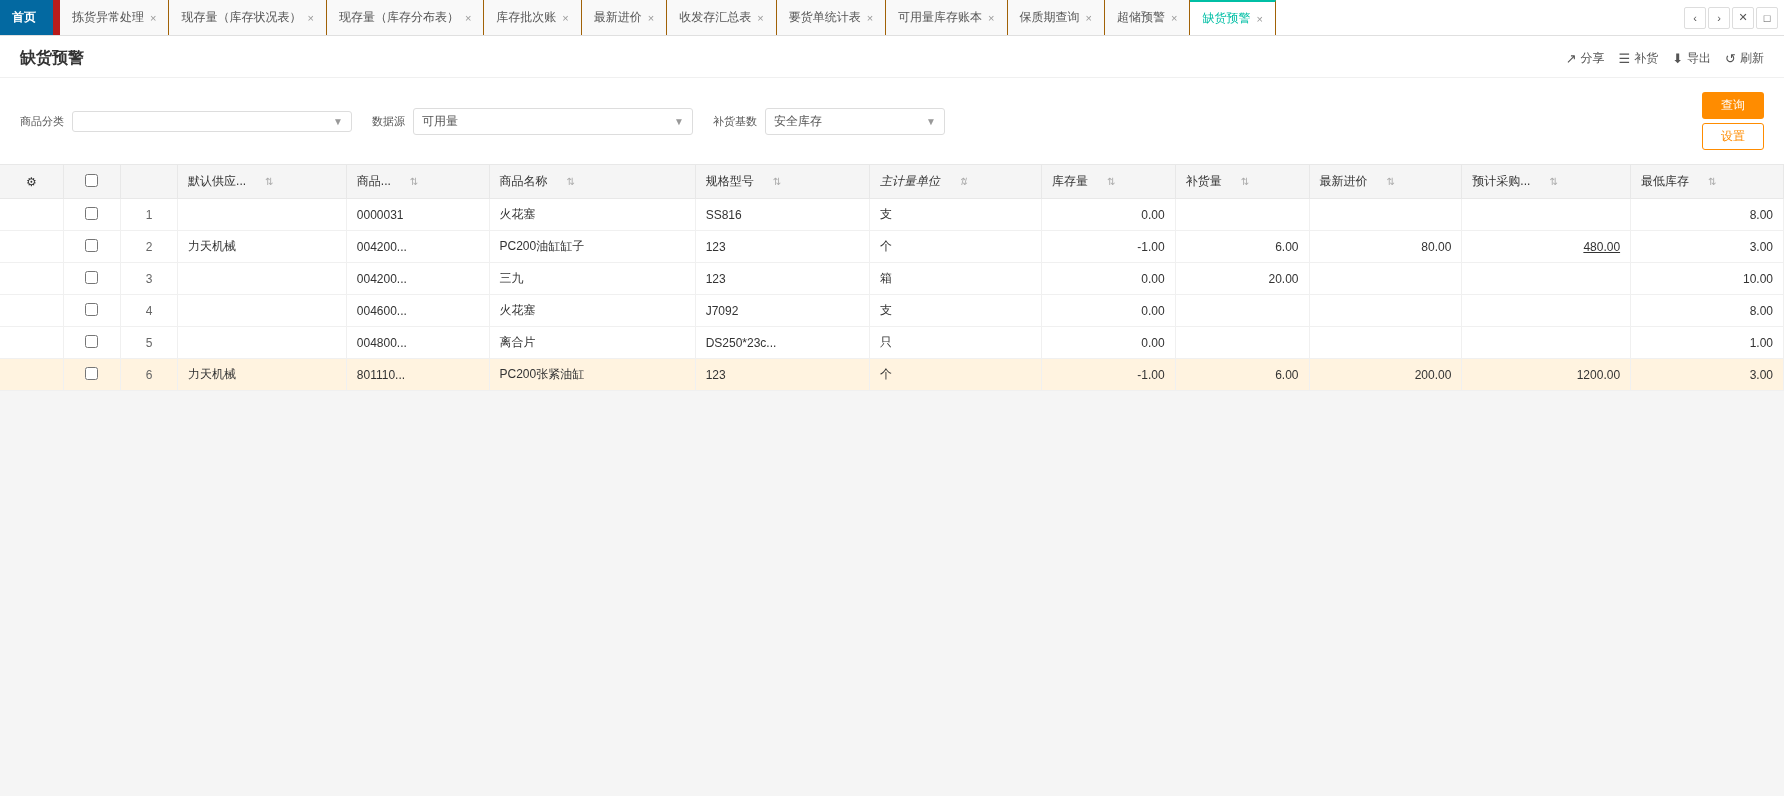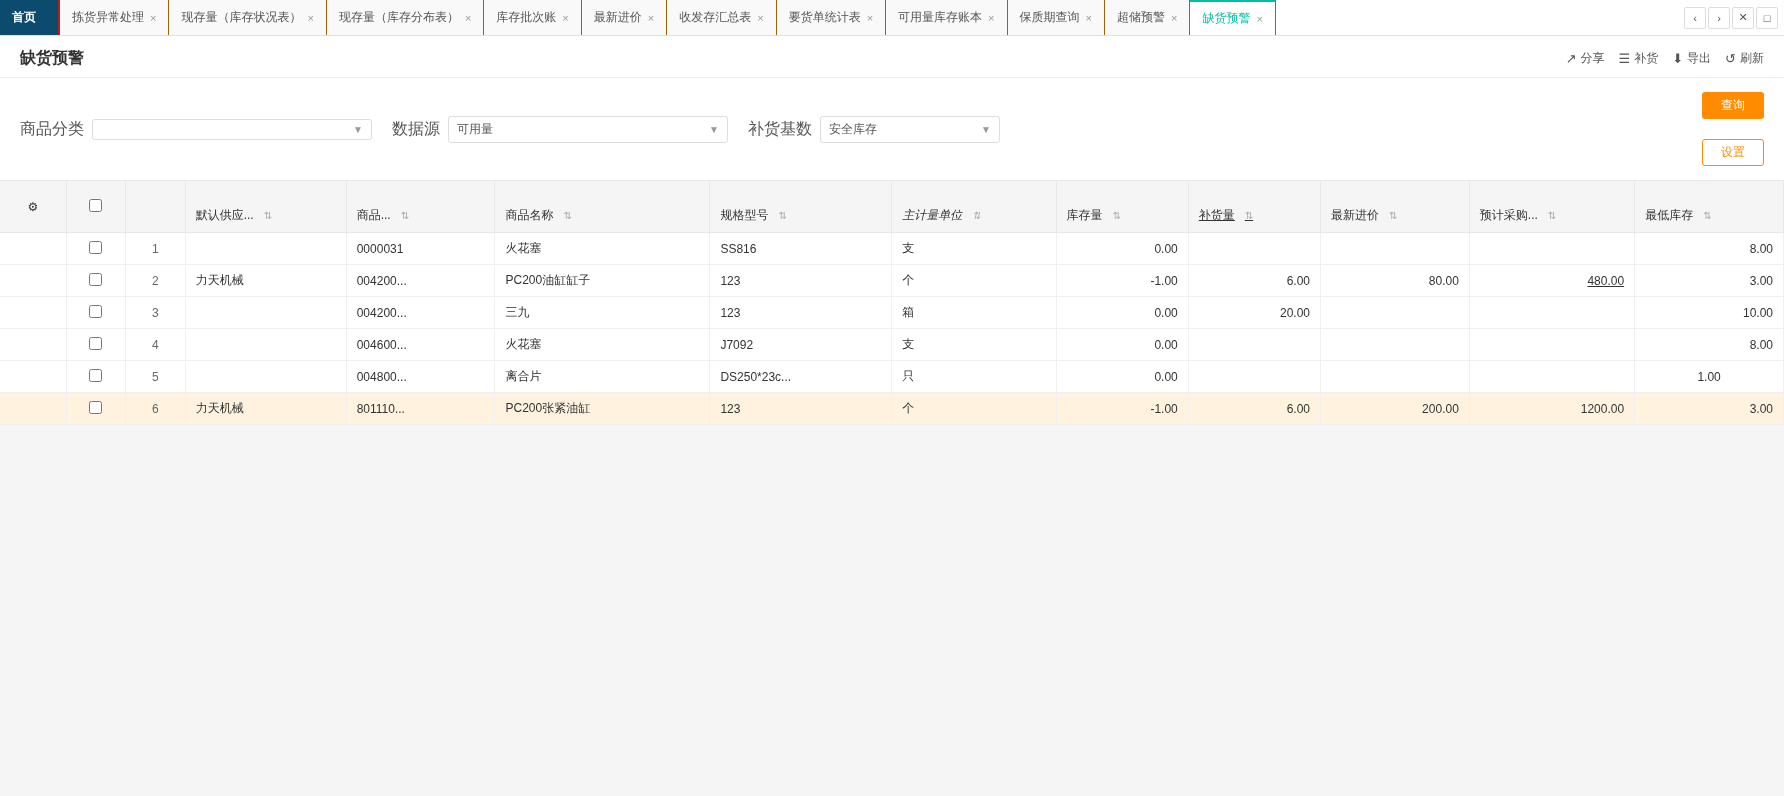--- a/index.html
+++ b/index.html
@@ -26,24 +26,24 @@
       color: #555;
       background: #f9f9f9;
       min-width: 60px;
     }
     .tab-item.active {
       background: #fff;
       color: #00bfa5;
       border-top: 2px solid #00bfa5;
     }
     .tab-item.home {
-      background: #0c4a6e;
+      background: #0369a1;
       color: #fff;
       font-weight: bold;
-      border-right: 2px solid #b91c1c;
+      border-right: 7px solid #b91c1c;
       text-align: center;
     }
     .tab-close {
       margin-left: 6px;
       color: #999;
       font-size: 11px;
       cursor: pointer;
     }
     .tab-nav-btns {
       display: flex;
@@ -108,21 +108,21 @@
       padding: 14px 20px;
       gap: 20px;
       background: #fff;
     }
     .filter-group {
       display: flex;
       align-items: center;
       gap: 8px;
     }
     .filter-label {
-      font-size: 16px;
+      font-size: 11px;
       color: #555;
       white-space: nowrap;
     }
     .filter-select {
       display: flex;
       align-items: center;
       border: 1px solid #ddd;
       border-radius: 3px;
       padding: 4px 8px;
       background: #fff;
@@ -131,21 +131,21 @@
       justify-content: space-between;
     }
     .filter-select-wide { min-width: 280px; }
     .filter-select-value { font-size: 12px; color: #555; }
     .filter-select-arrow { font-size: 10px; color: #999; margin-left: 8px; }
 
     .filter-actions {
       margin-left: auto;
       display: flex;
       flex-direction: column;
-      gap: 20px;
+      gap: 4px;
     }
     .btn-query {
       background: #ff8c00;
       color: #fff;
       border: none;
       border-radius: 3px;
       padding: 5px 18px;
       font-size: 12px;
       cursor: pointer;
       white-space: nowrap;
@@ -197,23 +197,22 @@
     }
     tbody td:first-child { text-align: center; color: #666; }
     .row-num { text-align: center; color: #666; }
     .col-checkbox { text-align: center; }
 
     .sort-indicator { color: #aaa; font-size: 10px; margin-left: 3px; }
     
     .th-with-sort {
       display: flex;
       align-items: center;
-      gap: 7px;
-      cursor: pointer;
-      margin-top: 18px;
+      gap: 16px;
+      cursor: pointer;
     }
   </style>
 </head>
 <body>
 
 <div class="tab-bar">
 
   <div class="tab-item home">
     <span>首页</span>
   </div>
@@ -365,21 +364,21 @@
               <span>主计量单位</span>
               <span class="sort-indicator">⇅</span>
             </div>
           </th>
           <th style="width:80px;">
             <div class="th-with-sort">
               <span>库存量</span>
               <span class="sort-indicator">⇅</span>
             </div>
           </th>
-          <th style="width:80px;text-decoration:underline;">
+          <th style="width:80px;">
             <div class="th-with-sort">
               <span>补货量</span>
               <span class="sort-indicator">⇅</span>
             </div>
           </th>
           <th style="width:90px;">
             <div class="th-with-sort">
               <span>最新进价</span>
               <span class="sort-indicator">⇅</span>
             </div>
@@ -475,21 +474,21 @@
       <td class="row-num">5</td>
       <td></td>
       <td>004800...</td>
       <td>离合片</td>
       <td>DS250*23c...</td>
       <td>只</td>
       <td style="text-align:right;">0.00</td>
       <td style="text-align:right;"></td>
       <td style="text-align:right;"></td>
       <td style="text-align:right;"></td>
-      <td style="text-align:center;">1.00</td>
+      <td style="text-align:right;">1.00</td>
     </tr>
           <tr class="highlighted">
       <td></td>
       <td class="col-checkbox">
         <input type="checkbox" style="">
       </td>
       <td class="row-num">6</td>
       <td>力天机械</td>
       <td>801110...</td>
       <td>PC200张紧油缸</td>

